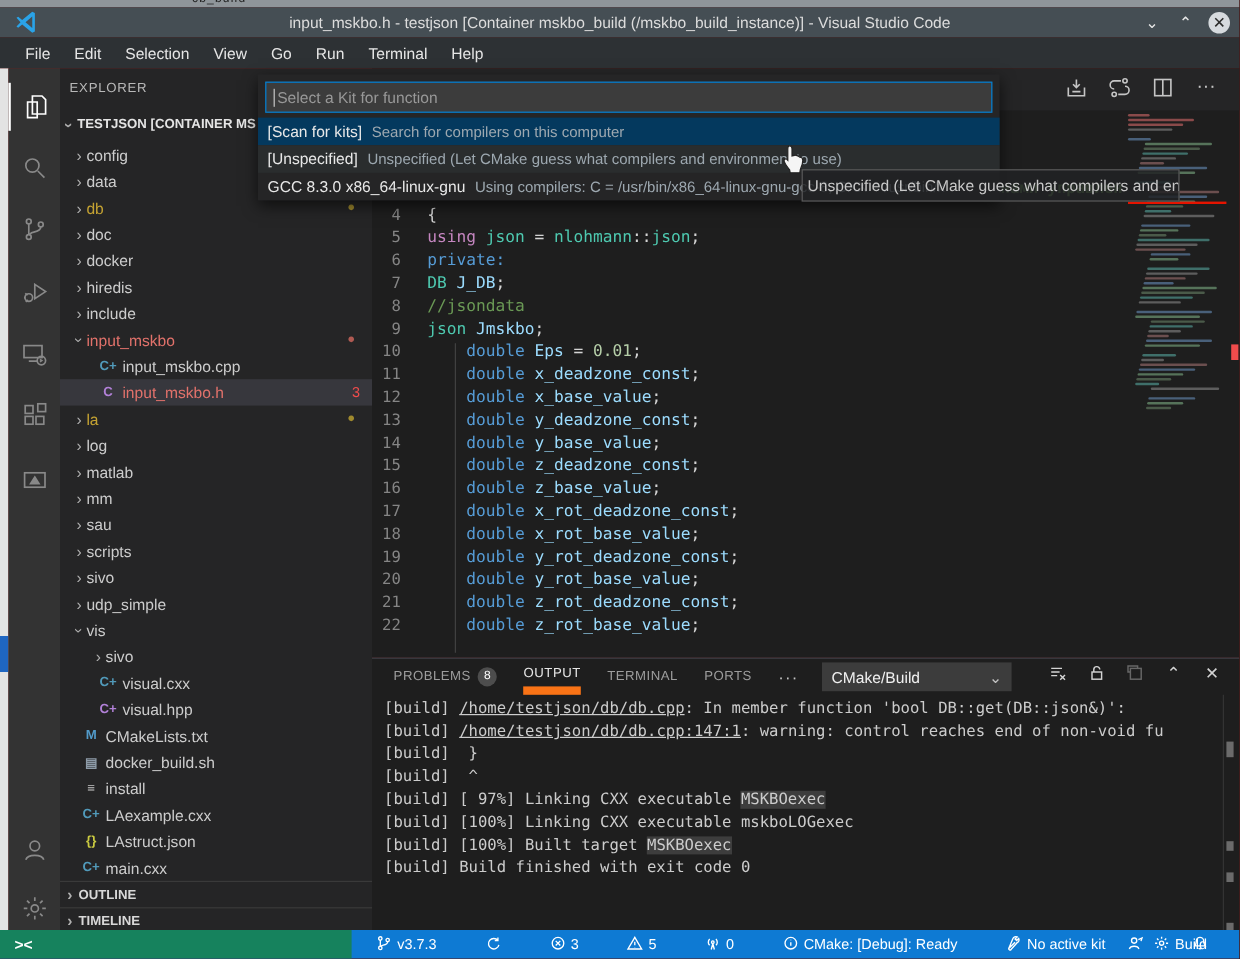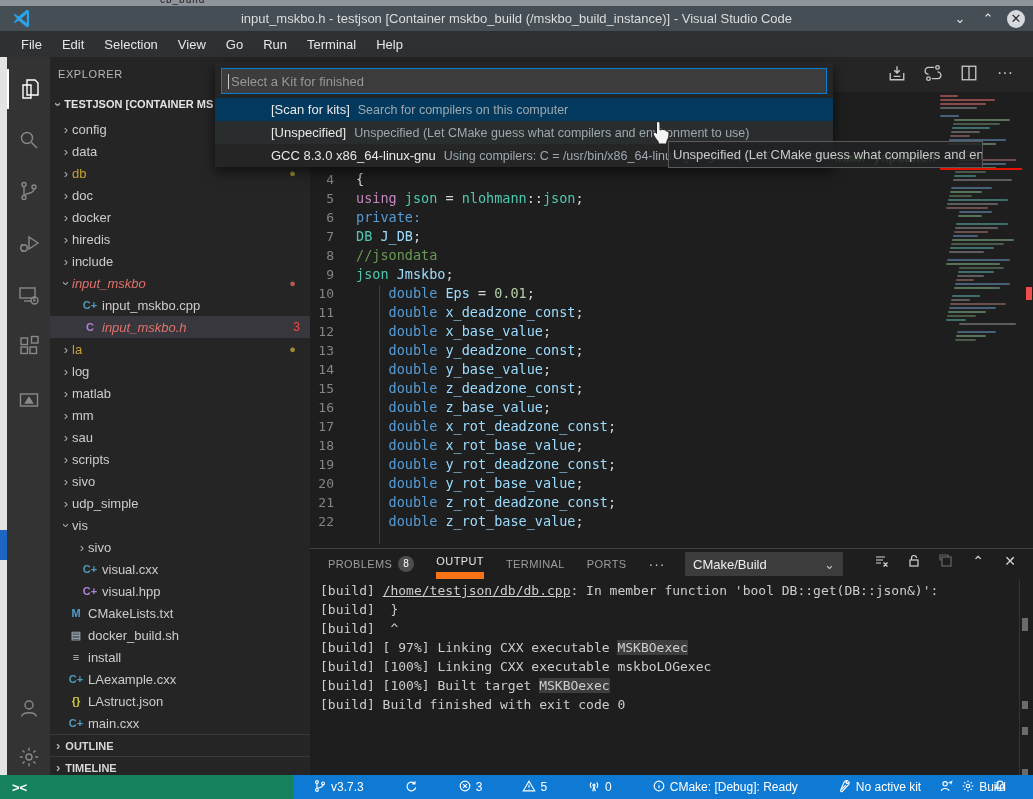--- a/index.html
+++ b/index.html
@@ -41,21 +41,21 @@
   .root-row { position:absolute; left:0; top:35px; width:100%; height:24px; display:flex; align-items:center; font-size:11px; font-weight:bold; color:#e4e4e4; }
   .root-row .chev { margin-left:6px; margin-right:4px; }
   .tree { position:absolute; left:0; top:61px; width:100%; }
   .trow { position:relative; height:22px; display:flex; align-items:center; font-size:13px; color:#cccccc; white-space:nowrap; }
   .trow.sel { background:#37373d; }
   .trow .chev { width:12px; text-align:center; color:#b0b0b0; flex:none; }
   .trow .fic { width:16px; flex:none; text-align:center; font-size:11px; font-weight:bold; margin-right:4px; }
   .trow .dot { position:absolute; right:14px; font-size:11px; }
   .trow .badge { position:absolute; right:10px; font-size:12px; color:#f14c4c; }
   .c-mod { color:#c5a332 !important; }
-  .c-err { color:#e2726b !important;font-style:italic; }
+  .c-err { color:#e2726b !important; }
   .chev { display:inline-block; font-size:13px; color:#b0b0b0; }
   .chev.exp { transform:rotate(90deg); }
   .sb-section { position:absolute; left:0; width:100%; height:22px; display:flex; align-items:center; border-top:1px solid #3a3a3a; font-size:11px; font-weight:bold; color:#d8d8d8; }
   .sb-section .chev { margin-left:6px; margin-right:5px; }
 
   
   .editor { position:absolute; left:310px; top:57px; width:723px; height:491px; background:#1e1e1e; overflow:hidden; }
   .tabstrip { position:absolute; left:0; top:0; width:100%; height:35px; background:#252526; }
   .ed-actions { position:absolute; right:18px; top:7px; display:flex; gap:16px; }
   .ed-actions .ic { width:20px; height:20px; color:#c5c5c5; text-align:center; }
@@ -97,21 +97,21 @@
   .sb-item { display:flex; align-items:center; gap:4px; padding:0 20px; height:24px; white-space:nowrap; }
   .sb-item svg { width:14px; height:14px; stroke:#ffffff; fill:none; stroke-width:1.3; }
   .sb-right { position:absolute; right:6px; top:0; height:24px; display:flex; align-items:center; }
   .glyph { font-size:13px; line-height:1; }
 
   
   .quickpick { position:absolute; left:215px; top:62px; width:618px; z-index:40; background:#252526; box-shadow:0 5px 12px rgba(0,0,0,0.6); }
   .qp-input { margin:6px 6px 4px 6px; height:26px; background:#3c3c3c; border:1px solid #007fd4; display:flex; align-items:center; padding:0 6px; }
   .qp-input .ph { color:#989898; font-size:13px; border-left:1px solid #c8c8c8; padding-left:2px; }
   .qp-row { height:23px; display:flex; align-items:center; padding:0 8px; white-space:nowrap; overflow:hidden; }
-  .qp-row .lbl { color:#e8e8e8; font-size:13px; flex:none;margin-left:48px; }
+  .qp-row .lbl { color:#e8e8e8; font-size:13px; flex:none; }
   .qp-row .det { color:#9da8b0; font-size:12.5px; margin-left:8px; }
   .qp-row.focus { background:#04395e; }
   .qp-row.hover { background:#2a2d2e; }
 
   
   .bg-fragment { position:absolute; left:826px; top:150px; z-index:38; color:#6a9955; font-family:"DejaVu Sans Mono", monospace; font-size:13px; font-weight:bold; white-space:nowrap; }
   .tooltip { position:absolute; left:668px; top:141px; width:315px; height:27px; z-index:50; background:rgba(33,34,36,0.85); border:1px solid #5a5a5a; color:#c8c8c8; font-size:13px; display:flex; align-items:center; padding:0 4px; white-space:nowrap; overflow:hidden; }
   .cursor-hand { position:absolute; left:650px; top:120px; z-index:60; }
 </style>
 </head>
@@ -515,20 +515,21 @@
       <span class="ic dim">
         <svg viewBox="0 0 16 16">
             <rect x="4" y="4" width="9" height="9"></rect>
             <path d="M4 7H2V2h8v2"></path>
           </svg></span>
       <span class="ic">⌃</span>
       <span class="ic">✕</span>
     </div>
     <div class="pout">
         <div class="pline"><span>[build] </span><span class="lnk">/home/testjson/db/db.cpp</span><span>: In member function 'bool DB::get(DB::json&amp;)':</span></div>
+        <div class="pline"><span>[build] </span><span class="lnk">/home/testjson/db/db.cpp:147:1</span><span>: warning: control reaches end of non-void fu</span></div>
         <div class="pline"><span>[build]  }</span></div>
         <div class="pline"><span>[build]  ^</span></div>
         <div class="pline"><span>[build] [ 97%] Linking CXX executable </span><span class="hl">MSKBOexec</span></div>
         <div class="pline"><span>[build] [100%] Linking CXX executable mskboLOGexec</span></div>
         <div class="pline"><span>[build] [100%] Built target </span><span class="hl">MSKBOexec</span></div>
         <div class="pline"><span>[build] Build finished with exit code 0</span></div>
       </div>
     <div class="p-scroll-line"></div>
     <div class="p-mark" style="top:69px;height:13px"></div>
     <div class="p-mark" style="top:152px;height:8px"></div>
@@ -621,21 +622,21 @@
         <div class="sb-item">
           <span><svg viewBox="0 0 16 16">
               <path d="M8 2.5a3.5 3.5 0 0 1 3.5 3.5c0 3 1 3.5 1.5 4.5h-10c0.5-1 1.5-1.5 1.5-4.5A3.5 3.5 0 0 1 8 2.5z M6.8 12.5a1.3 1.3 0 0 0 2.4 0"></path>
             </svg></span>
         </div>
       </div>
   </div>
 
   <div class="quickpick">
     <div class="qp-input">
-      <span class="ph">Select a Kit for finished</span>
+      <span class="ph">Select a Kit for function</span>
     </div>
     <div class="qp-list">
         <div class="qp-row focus">
           <span class="lbl">[Scan for kits]</span>
           <span class="det">Search for compilers on this computer</span>
         </div>
         <div class="qp-row hover">
           <span class="lbl">[Unspecified]</span>
           <span class="det">Unspecified (Let CMake guess what compilers and environment to use)</span>
         </div>

